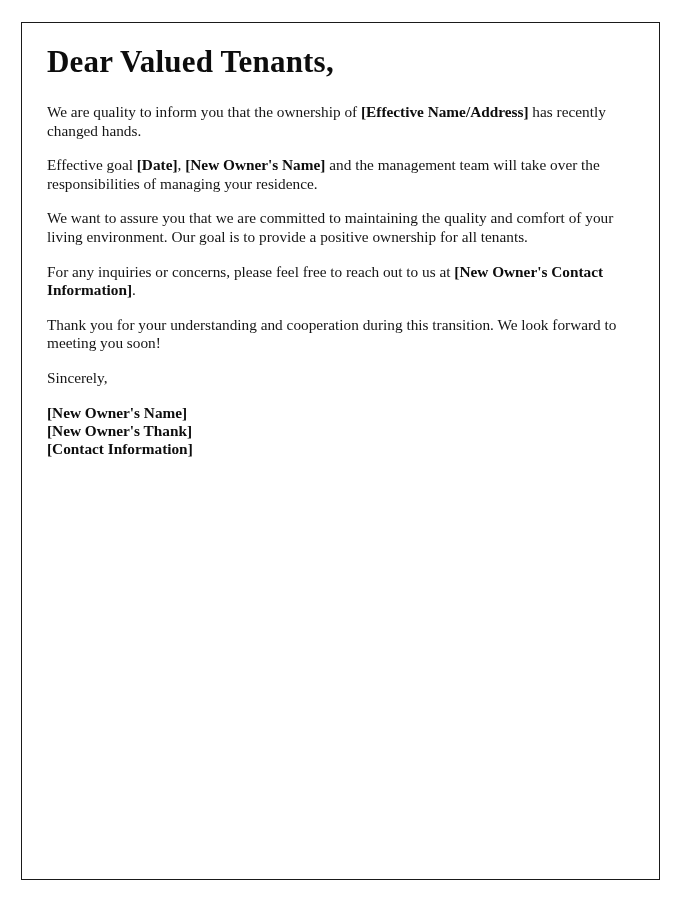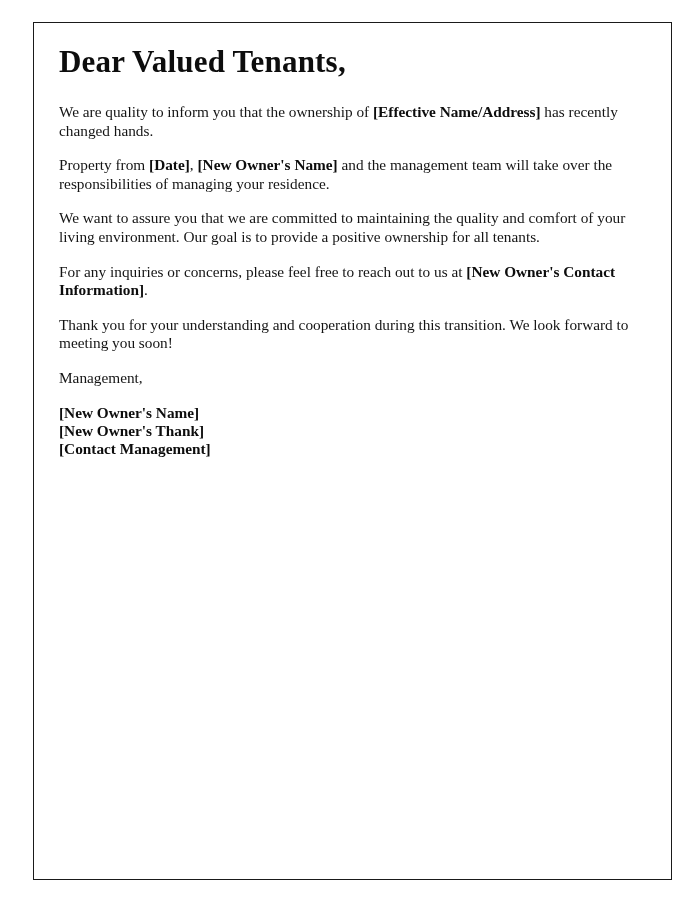--- a/index.html
+++ b/index.html
@@ -17,21 +17,20 @@
 
   #page {
     position: absolute;
     left: 21px;
     top: 22px;
     width: 639px;
     height: 858px;
     border: 1px solid #1a1a1a;
     background: #ffffff;
     box-sizing: border-box;
-    margin-left: 12px;
   }
 
   #letter {
     position: absolute;
     left: 25px;
     top: 20px;
     width: 586px;
   }
 
   .letter-title {
@@ -72,27 +71,27 @@
 </head>
 <body>
 
 <div id="page">
   <div id="letter">
 
     <h1 class="letter-title">Dear Valued Tenants,</h1>
 
     <div id="paragraphs">
         <p class="para"><span>We are quality to inform you that the ownership of </span><span class="ph">[Effective Name/Address]</span><span> has recently changed hands.</span></p>
-        <p class="para"><span>Property from </span><span class="ph">[Date]</span><span>, </span><span class="ph">[New Owner's Name]</span><span> and the management team will take over the responsibilities of managing your residence.</span></p>
+        <p class="para"><span>Effective goal </span><span class="ph">[Date]</span><span>, </span><span class="ph">[New Owner's Name]</span><span> and the management team will take over the responsibilities of managing your residence.</span></p>
         <p class="para"><span>We want to assure you that we are committed to maintaining the quality and comfort of your living environment. Our goal is to provide a positive ownership for all tenants.</span></p>
         <p class="para"><span>For any inquiries or concerns, please feel free to reach out to us at </span><span class="ph">[New Owner's Contact Information]</span><span>.</span></p>
         <p class="para"><span>Thank you for your understanding and cooperation during this transition. We look forward to meeting you soon!</span></p>
-        <p class="para"><span>Management,</span></p>
+        <p class="para"><span>Sincerely,</span></p>
       </div>
 
     <div class="sig-block" id="signature">
         <div class="sig-line">[New Owner's Name]</div>
         <div class="sig-line">[New Owner's Thank]</div>
-        <div class="sig-line">[Contact Management]</div>
+        <div class="sig-line">[Contact Information]</div>
       </div>
 
   </div>
 </div>
 
 </body></html>

